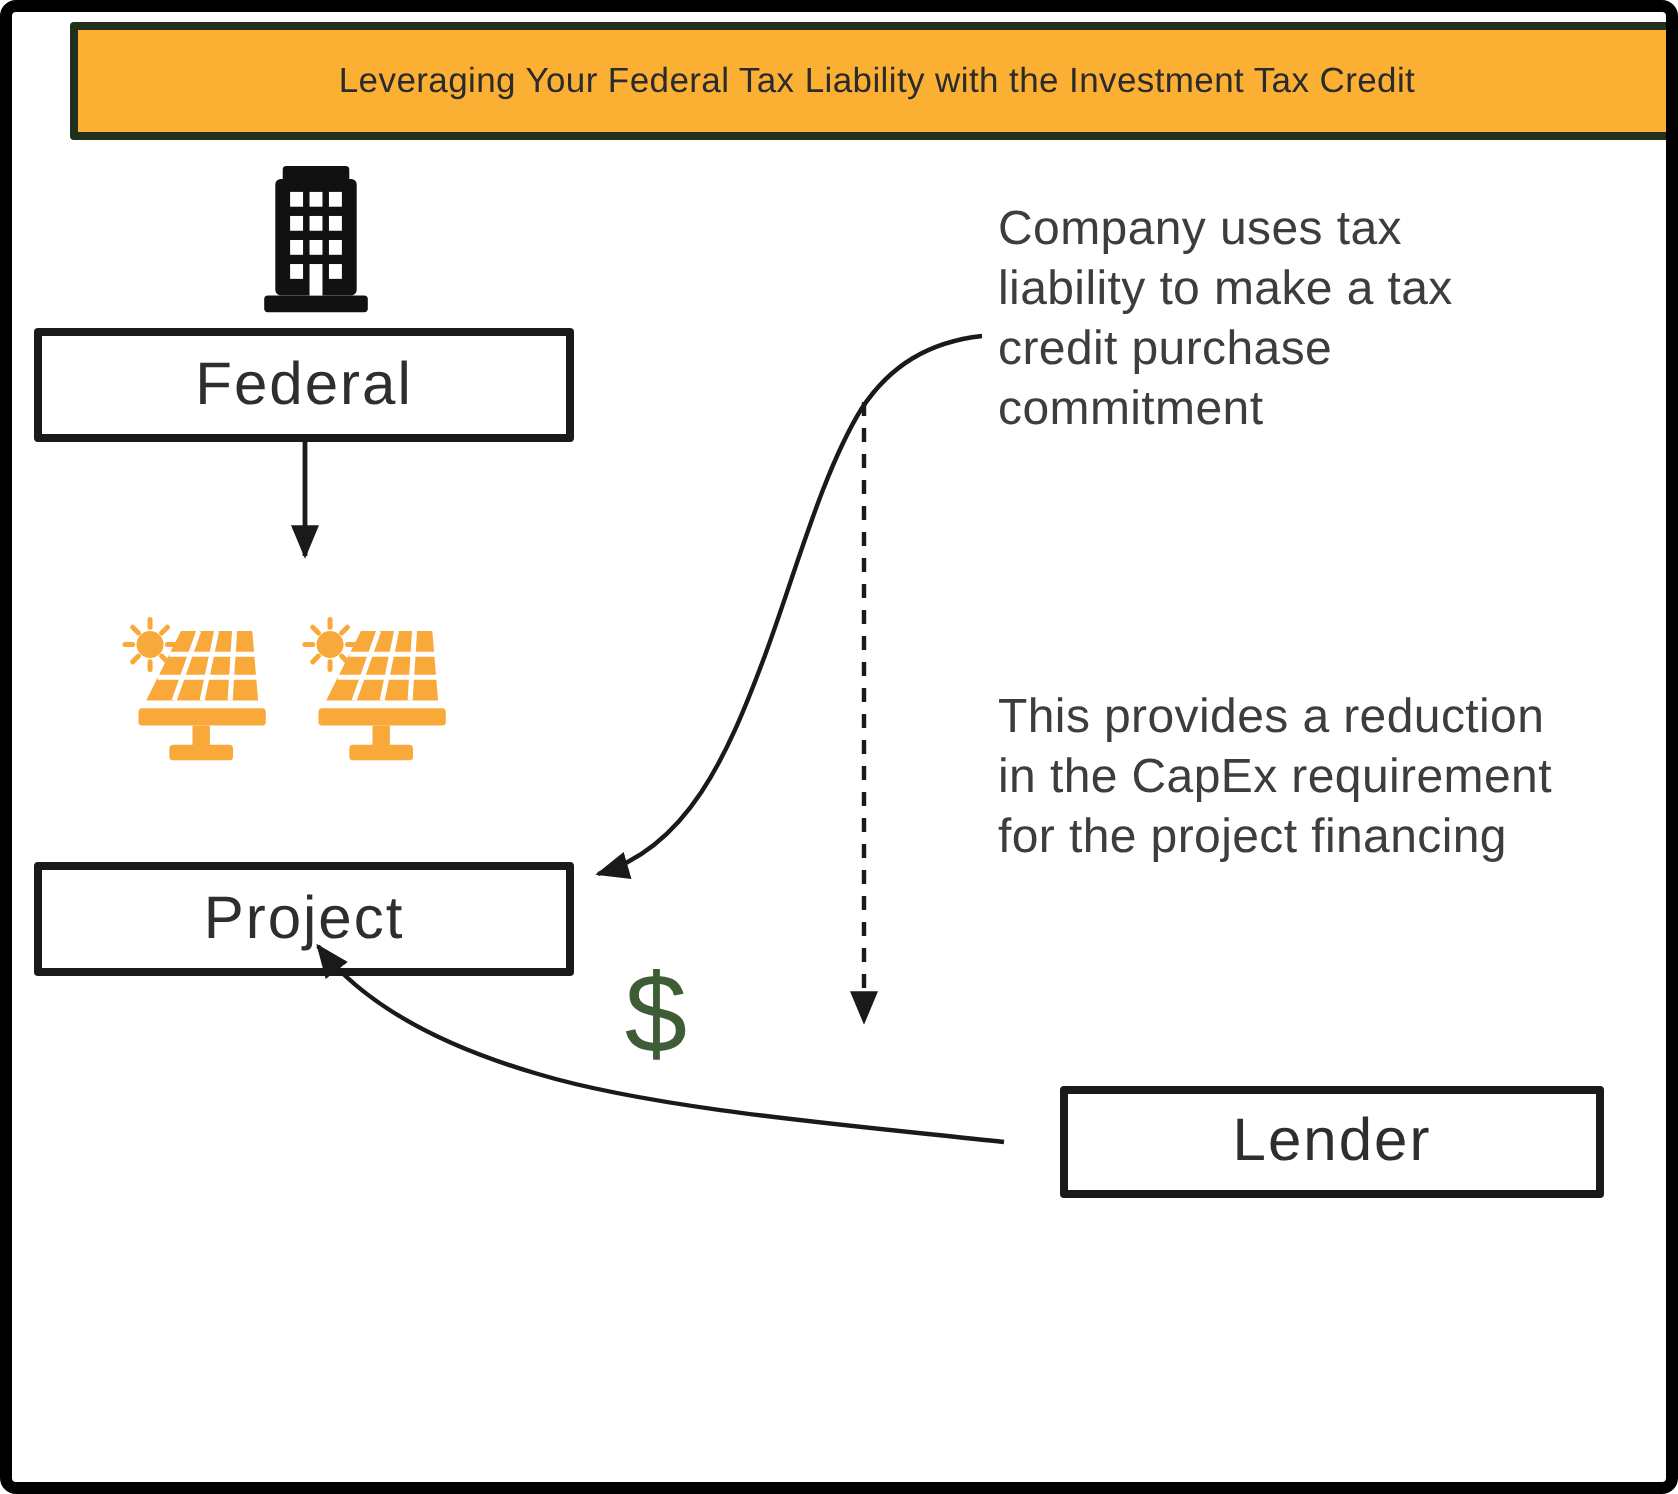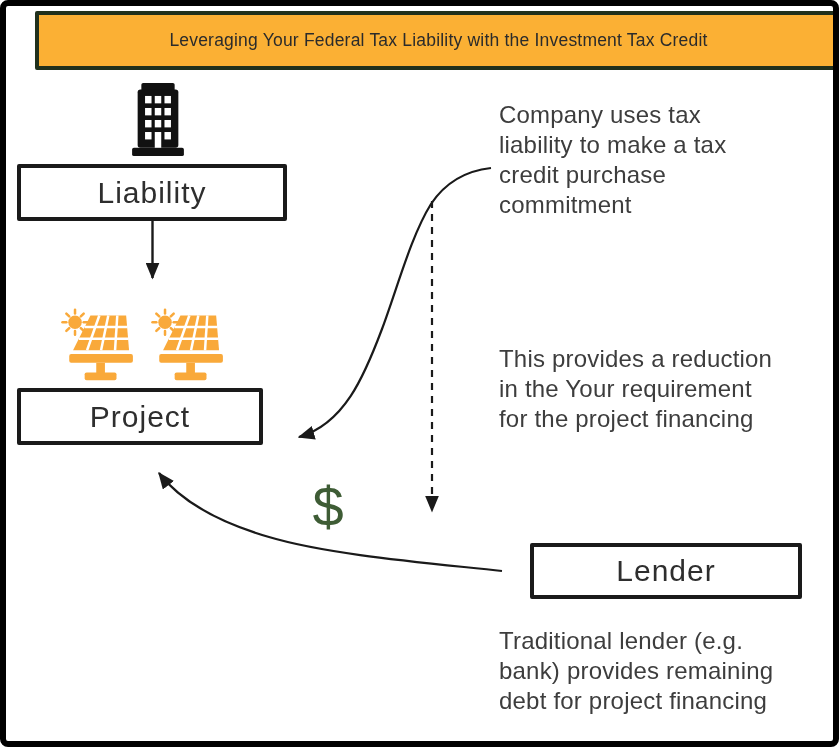--- a/index.html
+++ b/index.html
@@ -21,21 +21,21 @@
   }
   .banner-title{
     font-size:17.5px;font-weight:500;color:var(--banner-text);letter-spacing:.2px;
   }
   .node-box{
     position:absolute;background:#fff;border:4px solid var(--line-dark);
     border-radius:2px;display:flex;align-items:center;justify-content:center;
   }
   .node-label{font-size:30px;font-weight:400;color:#2E2E2E;letter-spacing:1px;}
   .box-supplier{left:11px;top:158px;width:270px;height:57px;}
-  .box-project{left:11px;top:382px;width:246px;height:57px;}
+  .box-project{left:11px;top:425px;width:270px;height:57px;}
   .box-lender{left:496px;top:537px;width:272px;height:56px;margin-left:28px;}
   .icon-building{position:absolute;left:126px;top:77px;width:52px;height:74px;}
   .icon-solar{position:absolute;width:88px;height:82px;}
   .solar-1{left:53px;top:296px;}
   .solar-2{left:143px;top:296px;}
   .note{
     position:absolute;left:493px;color:var(--note-text);
     font-size:24px;line-height:30px;letter-spacing:.2px;white-space:pre-line;
   }
   .note-commitment{top:94px;width:280px;}
@@ -70,21 +70,21 @@
       <rect x="14" y="40" width="7" height="8"></rect>
         <rect x="24.5" y="40" width="7" height="8"></rect>
         <rect x="35" y="40" width="7" height="8"></rect>
       <rect x="14" y="53" width="7" height="8"></rect>
         <rect x="24.5" y="53" width="7" height="17"></rect>
         <rect x="35" y="53" width="7" height="8"></rect>
     </g>
   </svg>
 
   <div class="node-box box-supplier">
-    <span class="node-label">Liability</span>
+    <span class="node-label">Federal</span>
   </div>
 
   <svg class="icon-solar solar-1" viewBox="0 0 90 85">
     <g stroke="var(--panel-orange)" stroke-width="2.6" stroke-linecap="round">
       <line x1="16" y1="8" x2="16" y2="12"></line>
         <line x1="16" y1="30" x2="16" y2="34"></line>
       <line x1="3" y1="21" x2="7" y2="21"></line>
         <line x1="25" y1="21" x2="29" y2="21"></line>
       <line x1="7" y1="12" x2="10" y2="15"></line>
         <line x1="22" y1="27" x2="25" y2="30"></line>
@@ -135,25 +135,22 @@
 
   <div class="node-box box-lender">
     <span class="node-label">Lender</span>
   </div>
 
   <div class="note note-commitment">Company uses tax
 liability to make a tax
 credit purchase
 commitment</div>
   <div class="note note-capex">This provides a reduction
-in the Your requirement
+in the CapEx requirement
 for the project financing</div>
-  <div class="note note-lender">Traditional lender (e.g.
-bank) provides remaining
-debt for project financing</div>
 
   <div class="dollar">$</div>
 
   <svg class="arrows" viewBox="0 0 827 735">
     <defs>
       <marker id="ah" viewBox="0 0 12 10" refX="11" refY="5" markerWidth="13" markerHeight="11" markerUnits="userSpaceOnUse" orient="auto-start-reverse">
         <path d="M0,0 L12,5 L0,10 Z" fill="var(--line-dark)"></path>
       </marker>
       <marker id="ah-big" viewBox="0 0 12 10" refX="11" refY="5" markerWidth="17" markerHeight="14" markerUnits="userSpaceOnUse" orient="auto-start-reverse">
         <path d="M0,0 L12,5 L0,10 Z" fill="var(--line-dark)"></path>

